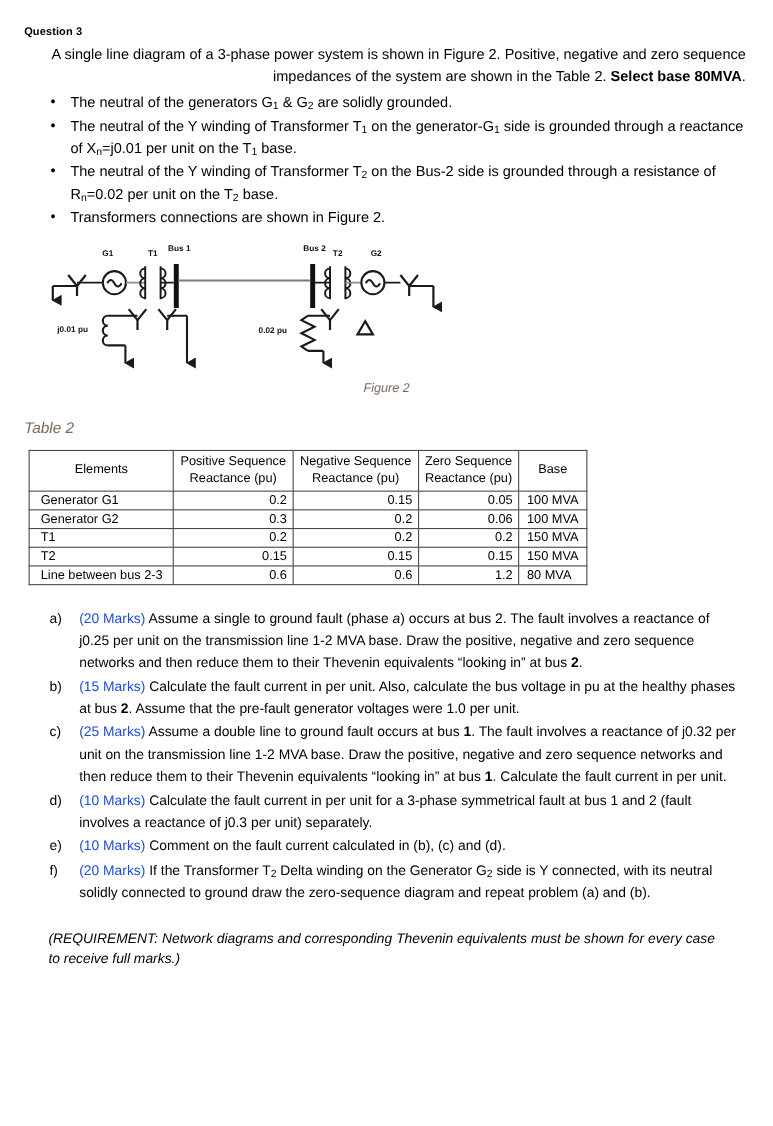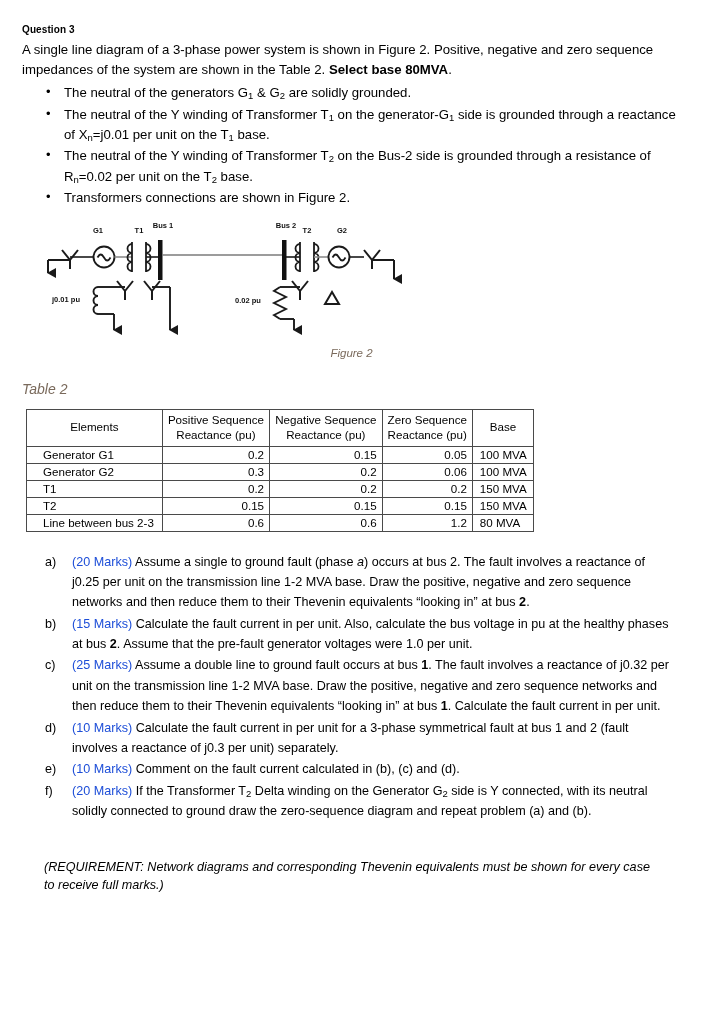--- a/index.html
+++ b/index.html
@@ -18,21 +18,21 @@
   .q-title {
     font-weight: bold;
     font-size: 10px;
     margin: 0 0 5px 0;
     letter-spacing: 0.1px;
   }
   .intro {
     font-size: 13.2px;
     line-height: 1.52;
     margin: 0 3px 3px 0;
-    text-align: left;
+    text-align: right;
   }
   .intro b { font-weight: bold; }
 
   .bullets {
     margin: 2px 0 0 0;
     padding: 0 0 0 40px;
     list-style: none;
   }
   .bullets li {
     font-size: 13.2px;
@@ -82,21 +82,21 @@
     padding: 1px 5px;
     height: 17px;
   }
   table.data thead th {
     text-align: center;
     font-weight: normal;
     line-height: 1.28;
     padding: 3px 4px;
     vertical-align: middle;
   }
-  table.data td.elem { text-align: left; padding-left: 16px; }
+  table.data td.elem { text-align: left; padding-left: 10px; }
   table.data td.num { text-align: right; }
   table.data td.base { text-align: left; padding-left: 7px; }
 
   
   ol.qlist {
     list-style: none;
     margin: 20px 0 0 0;
     padding: 0 8px 0 50px;
     counter-reset: qi;
   }
@@ -114,21 +114,21 @@
     font-size: 12.6px;
   }
   .marks { color: #1d4ed8; }
   i.ital { font-style: italic; }
   b.bd { font-weight: bold; }
 
   .requirement {
     font-style: italic;
     font-size: 12.6px;
     line-height: 1.5;
-    margin: 36px 0 0 22px;
+    margin: 22px 0 0 22px;
     padding-right: 18px;
   }
 </style>
 </head>
 <body>
 
 <div class="page">
 
   <div class="q-title">Question 3</div>
 

